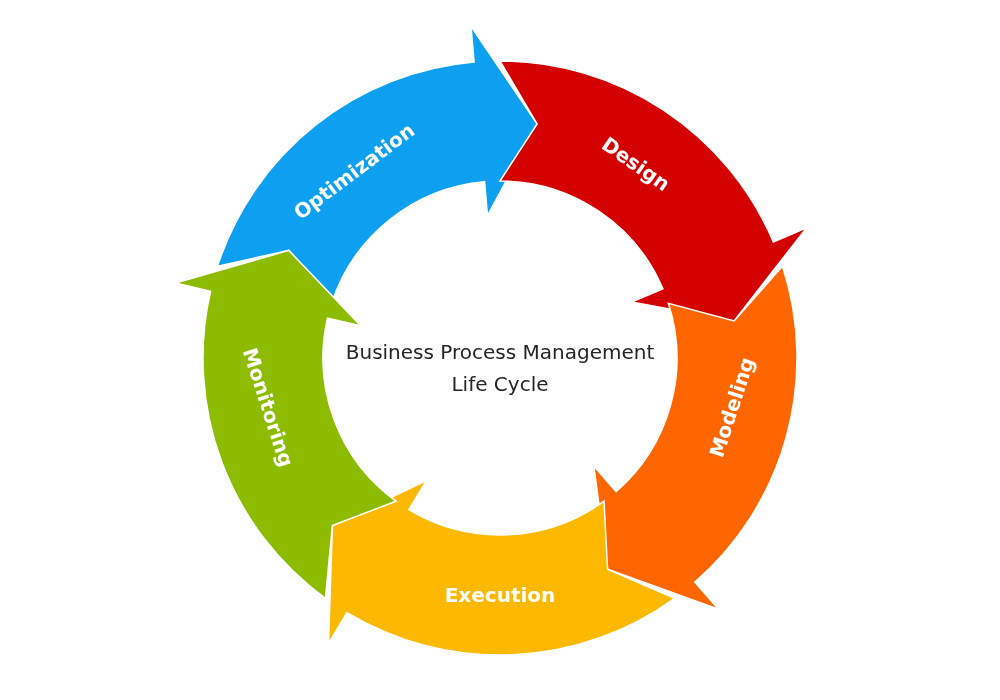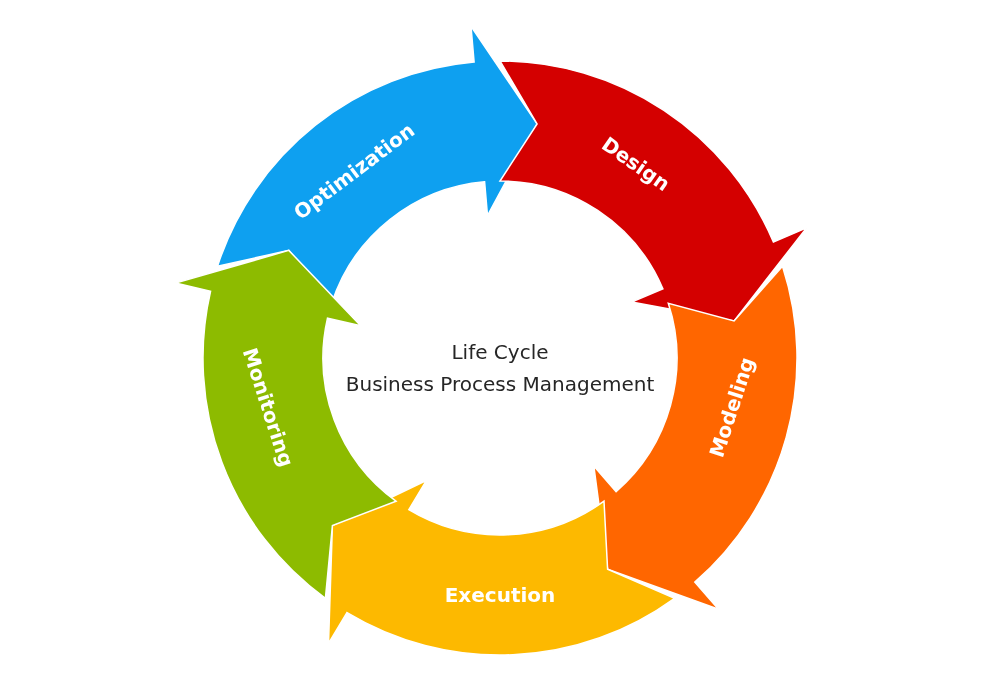--- a/index.html
+++ b/index.html
@@ -23,15 +23,15 @@
   <g id="labels">
       <text class="seg-label" x="354.1" y="171.2" text-anchor="middle" dominant-baseline="central" transform="rotate(-37 354.1 171.2)">Optimization</text>
       <text class="seg-label" x="635.9" y="163.9" text-anchor="middle" dominant-baseline="central" transform="rotate(35 635.9 163.9)">Design</text>
       <text class="seg-label" x="731.8" y="407.3" text-anchor="middle" dominant-baseline="central" transform="rotate(-72 731.8 407.3)">Modeling</text>
       <text class="seg-label" x="500.0" y="595.0" text-anchor="middle" dominant-baseline="central" transform="rotate(0 500.0 595.0)">Execution</text>
       <text class="seg-label" x="268.2" y="407.3" text-anchor="middle" dominant-baseline="central" transform="rotate(72 268.2 407.3)">Monitoring</text>
     </g>
 </svg>
 
 <div class="center-title">
+  <div>Business Process Management</div>
   <div>Life Cycle</div>
-  <div>Business Process Management</div>
 </div>
 
 </body></html>

